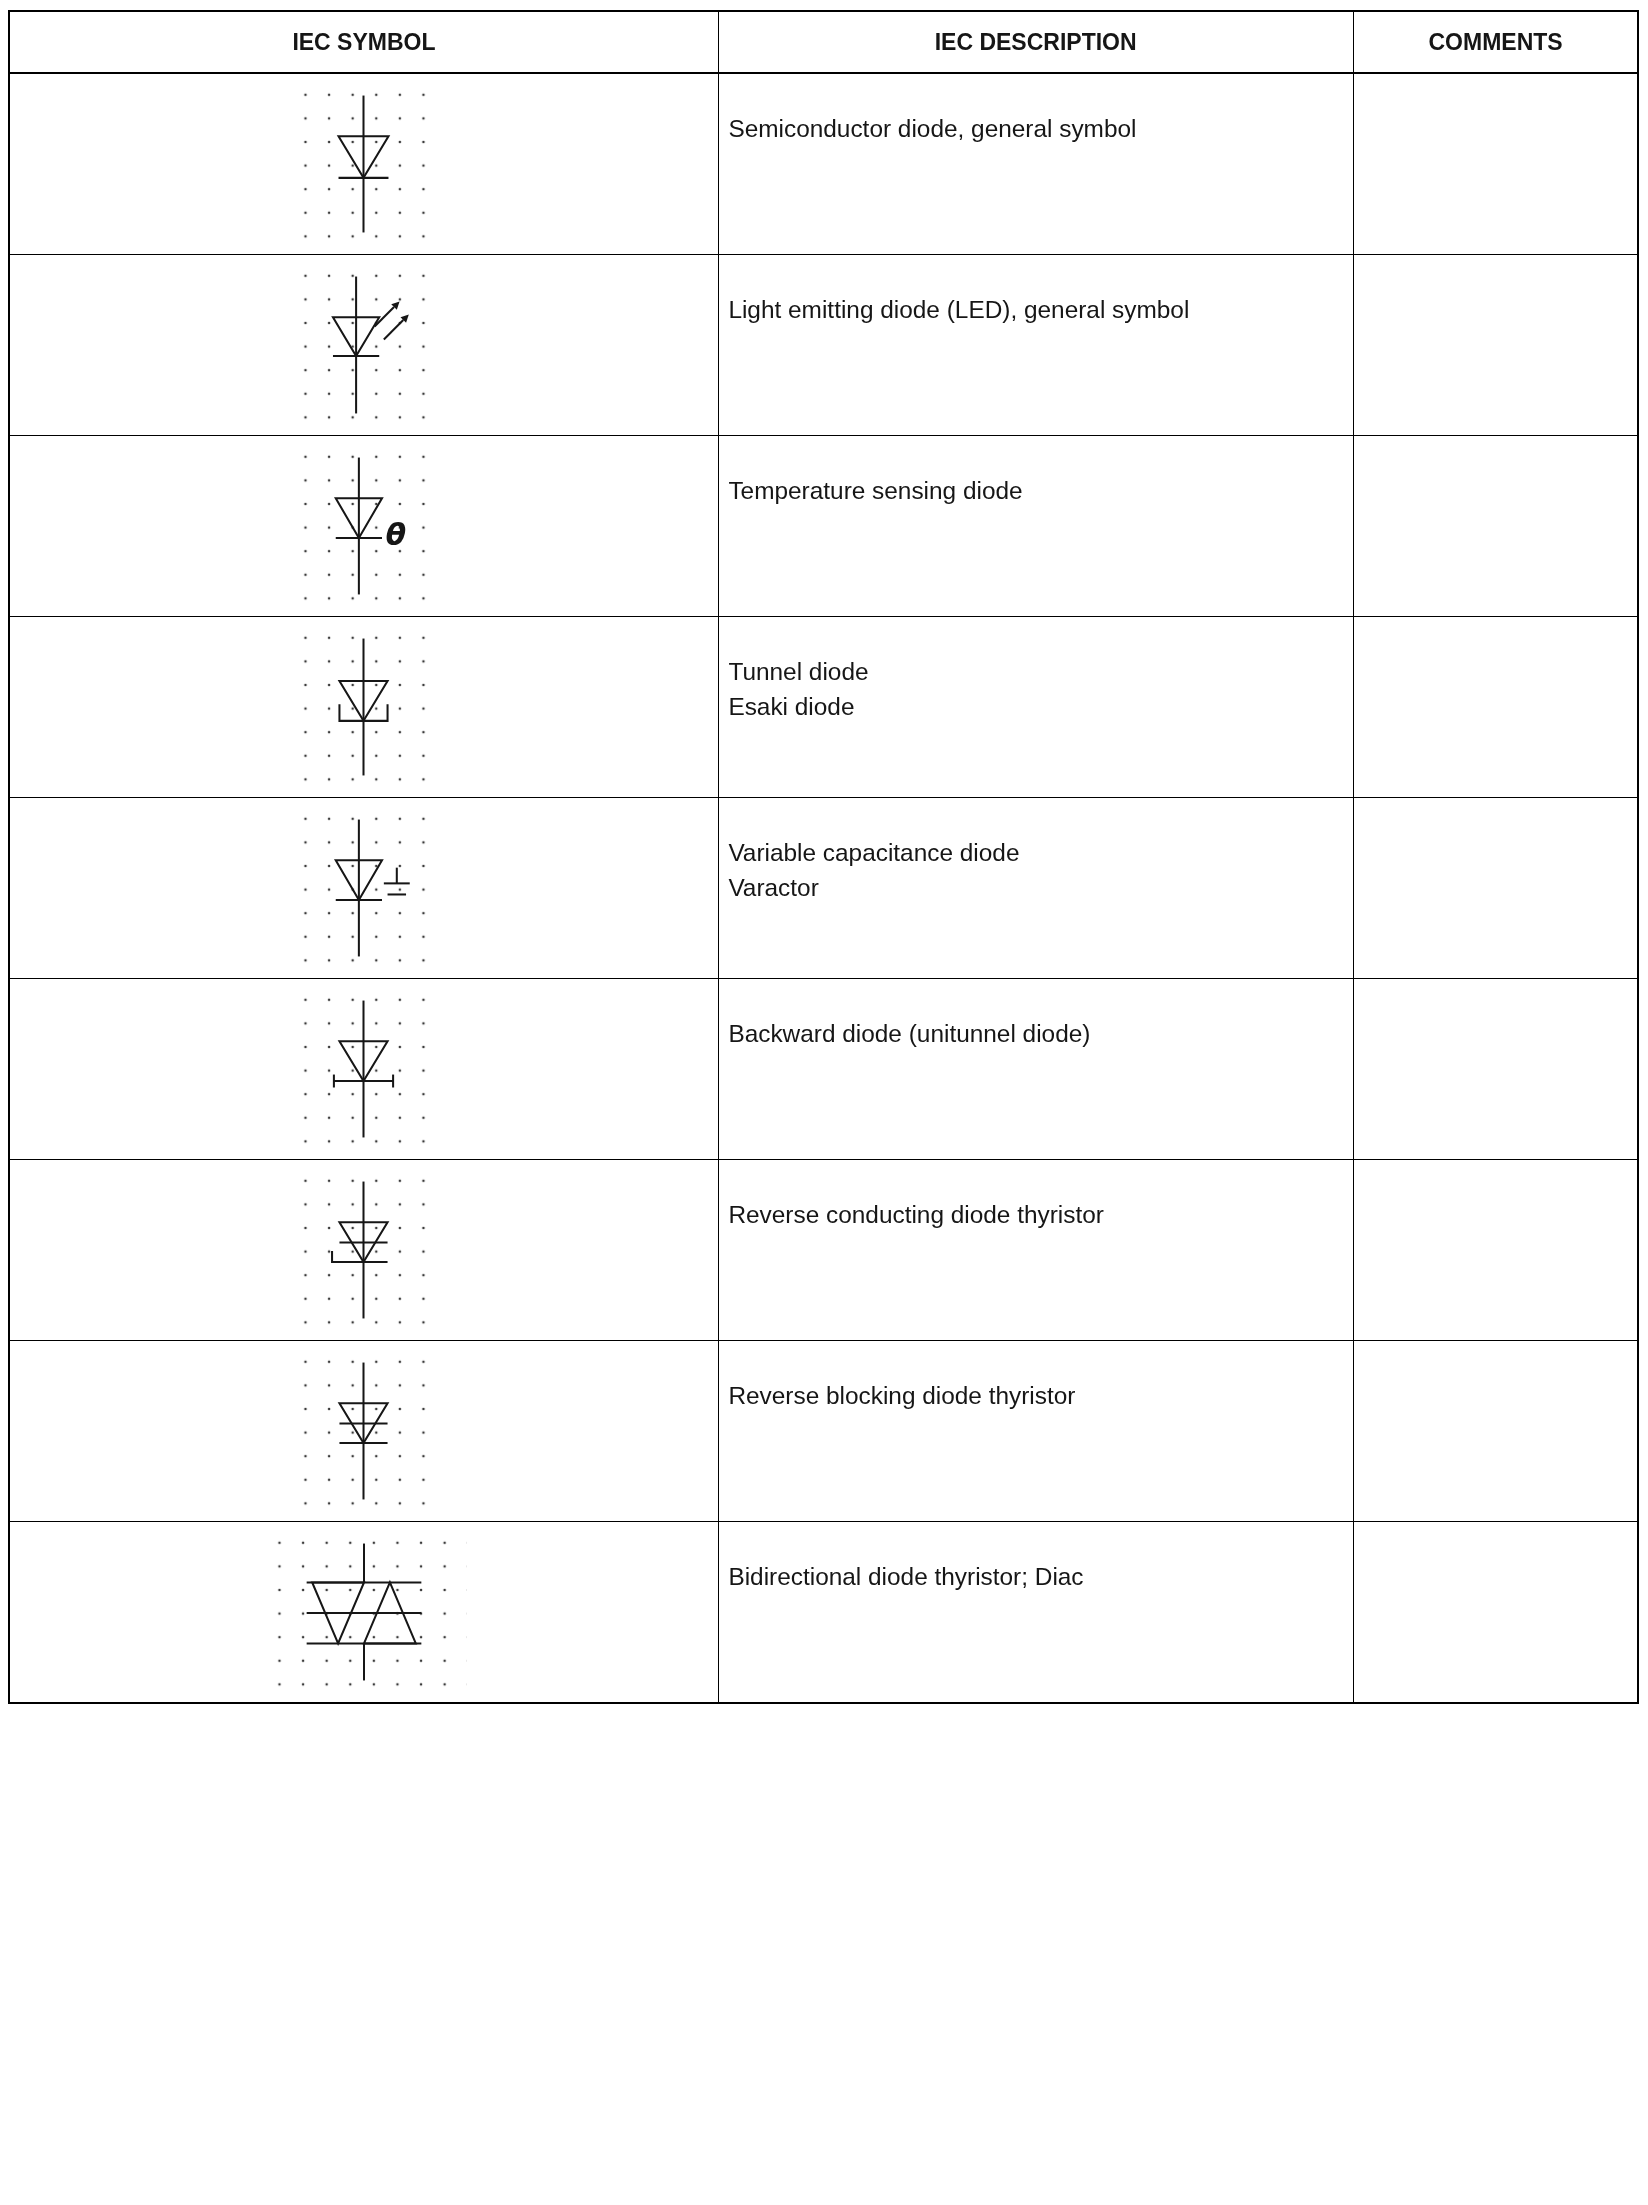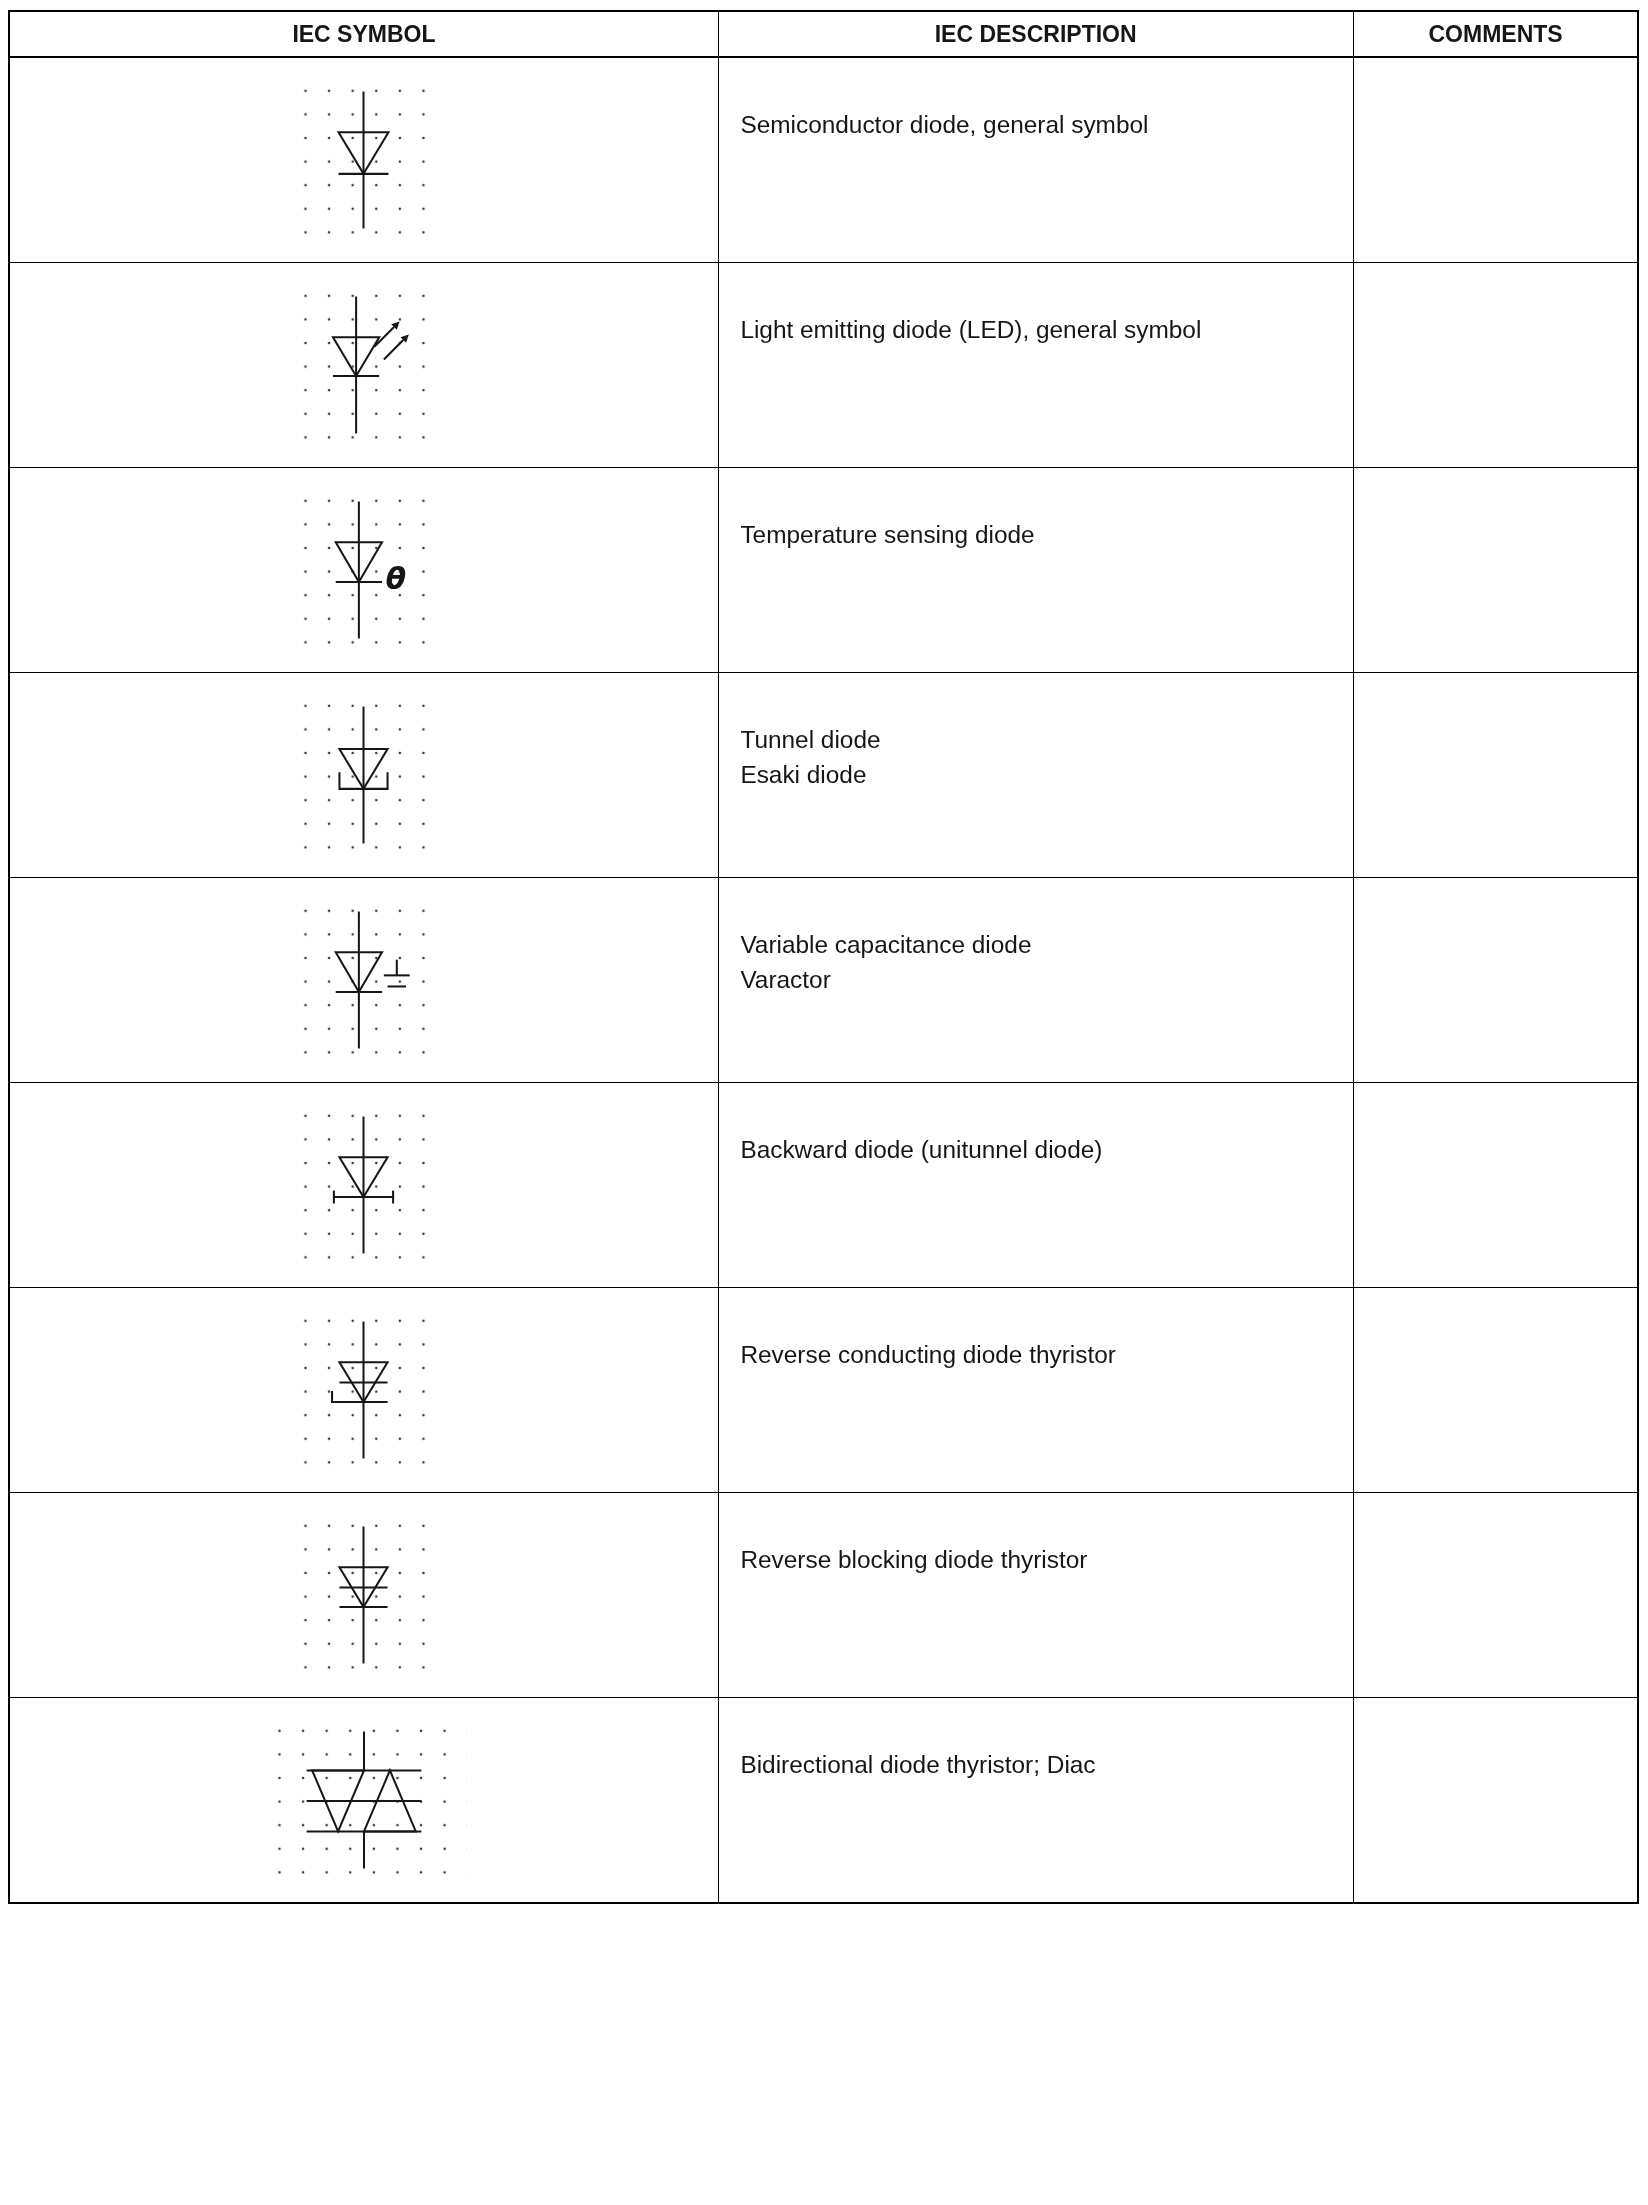--- a/index.html
+++ b/index.html
@@ -26,25 +26,25 @@
   col.c-comment { width: 17.5%; }
 
   th {
     border: 1.7px solid #000;
     border-bottom: 2.5px solid #000;
     height: 44px;
     font-size: 23px;
     font-weight: bold;
     text-align: center;
     vertical-align: middle;
-    padding: 0;
+    padding: 8px;
   }
   td {
     border: 1.7px solid #000;
-    padding: 16px;
+    padding: 4px;
     vertical-align: top;
   }
   tr.symbol-row { height: 180px; }
   tr.symbol-row.tall { height: 225px; }
 
   td.symbol-cell {
     text-align: center;
     vertical-align: middle;
   }
   .dot-grid {

